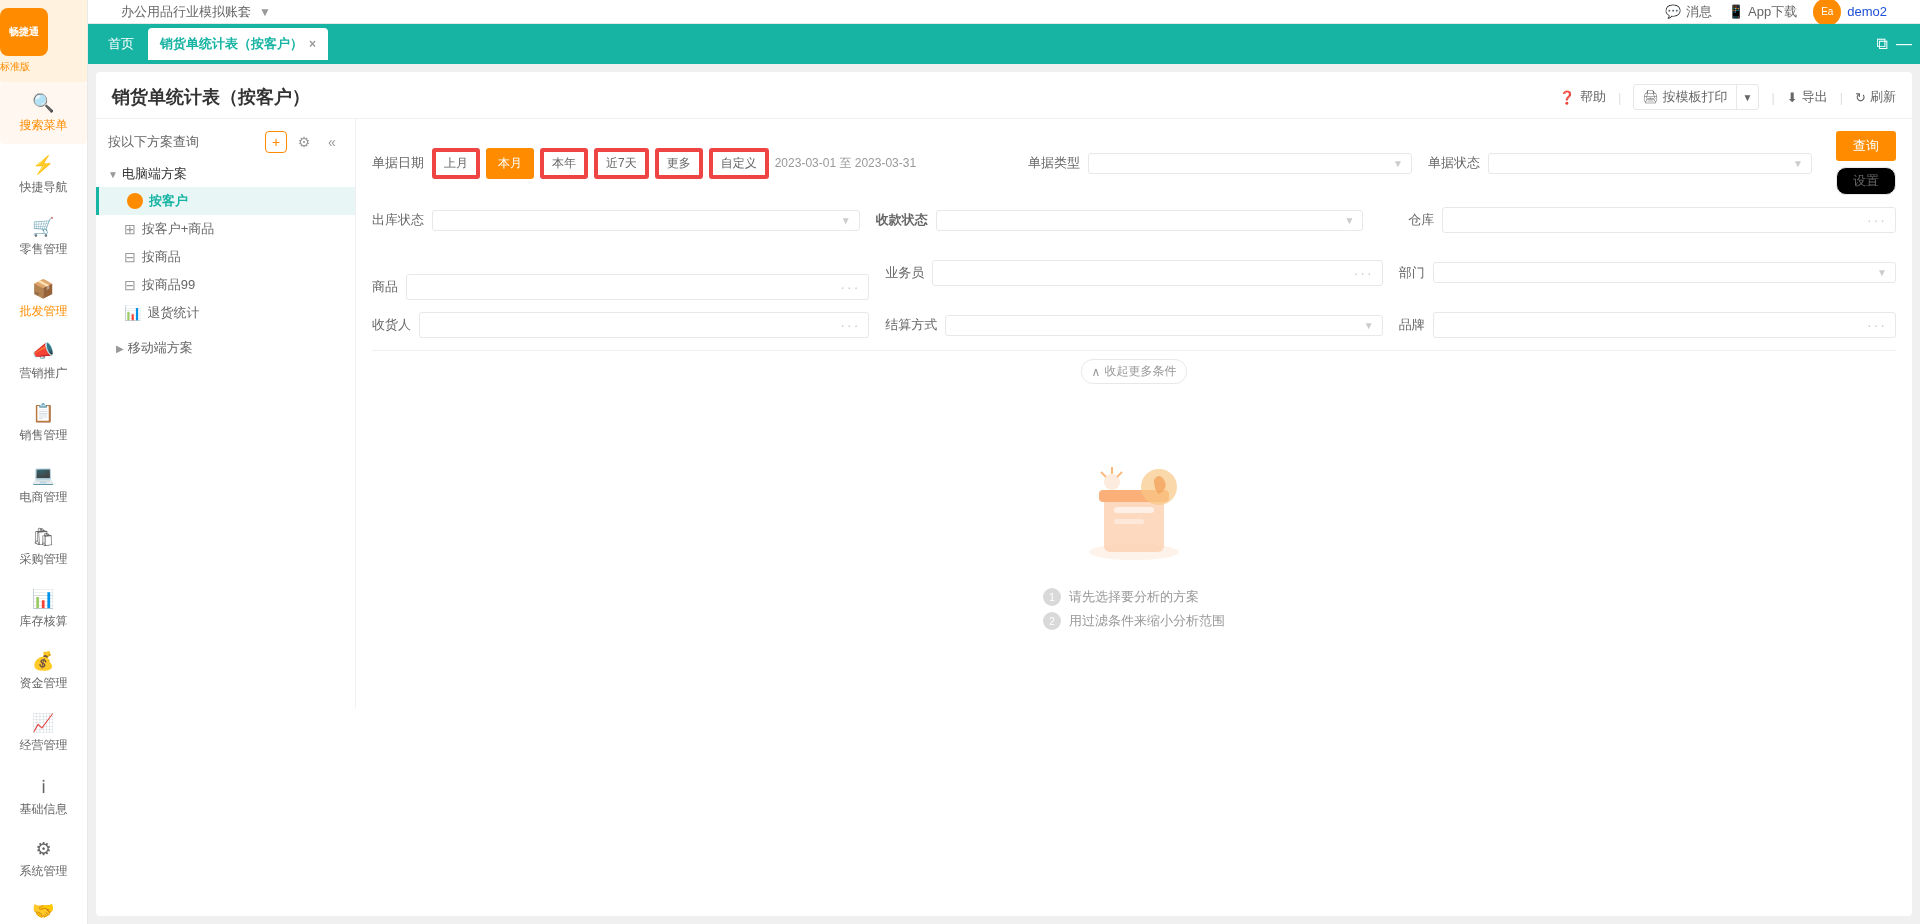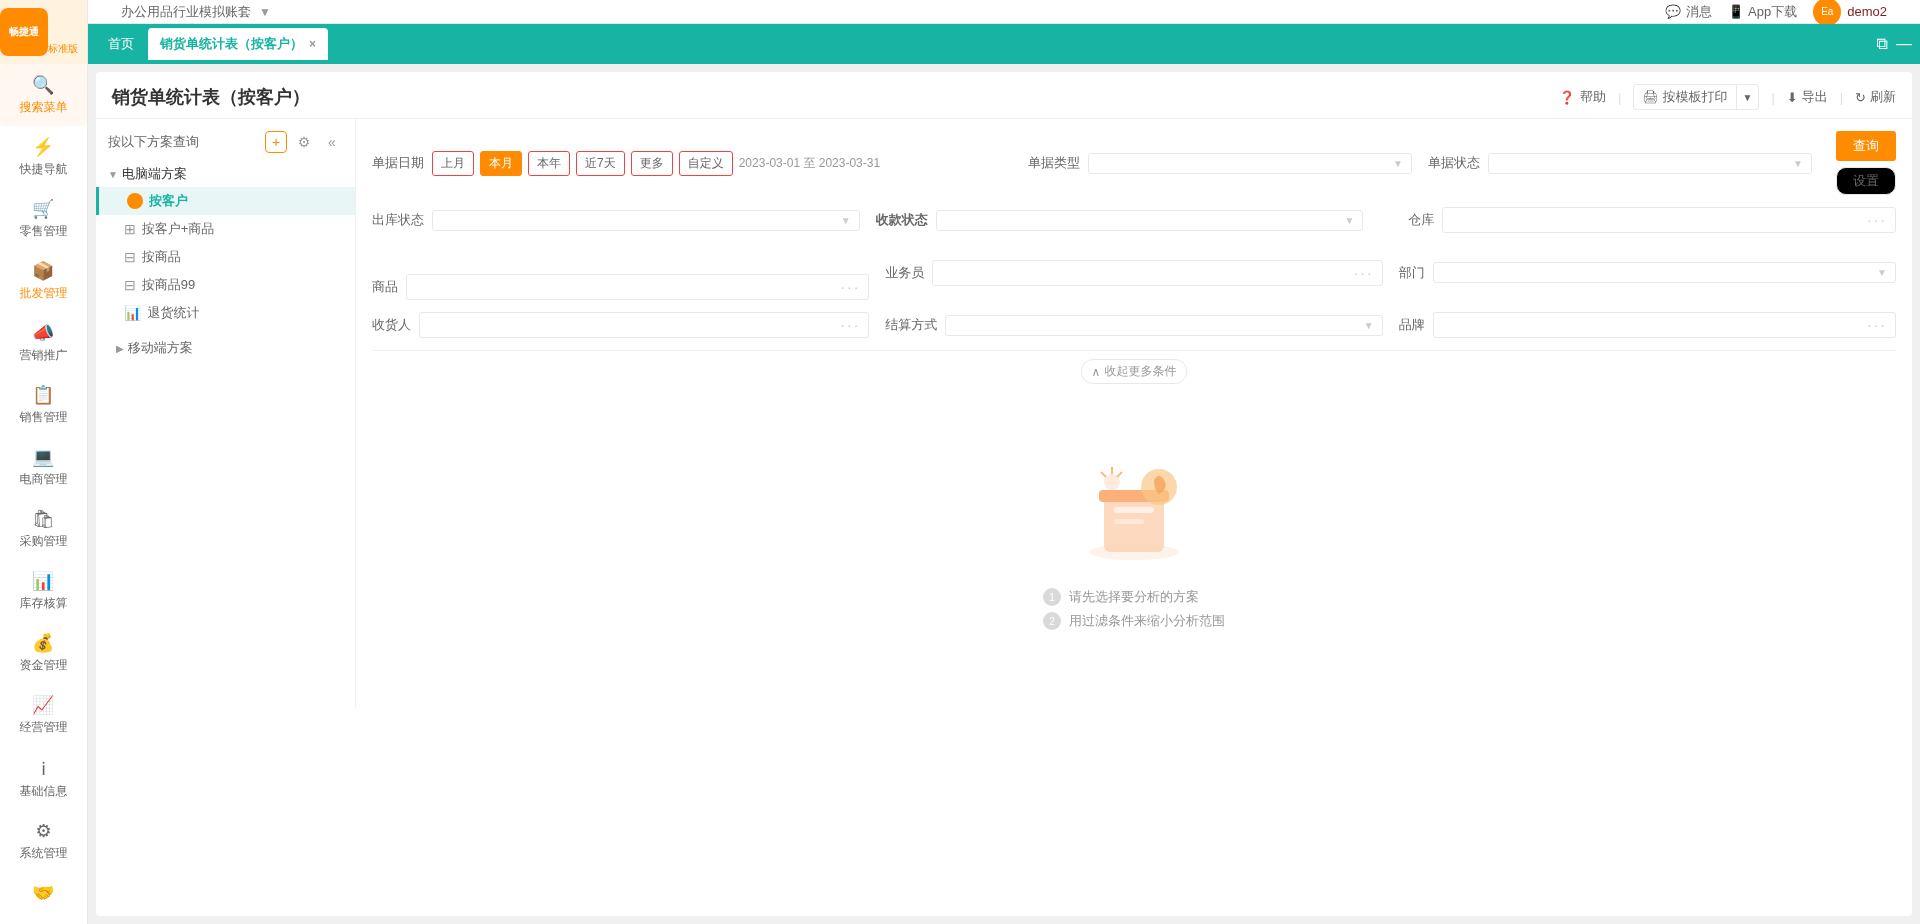--- a/index.html
+++ b/index.html
@@ -1,40 +1,40 @@
 <!DOCTYPE html>
 <html><head>
   <meta charset="utf-8">
   <style>
     * { box-sizing: border-box; margin: 0; padding: 0; }
     body { font-family: 'Microsoft YaHei', Arial, sans-serif; font-size: 13px; background: #f5f5f5; color: #333; display: flex; height: 924px; overflow: hidden; }
 
     
     .sidebar { width: 88px; background: #fff; display: flex; flex-direction: column; align-items: center; border-right: 1px solid #e8e8e8; flex-shrink: 0; }
-    .sidebar-logo { width: 100%; display: flex; flex-direction: row; align-items: flex-end; padding: 8px 0; background: #fff3e0; }
+    .sidebar-logo { width: 100%; display: flex; flex-direction: column; align-items: flex-start; padding: 8px 0; background: #fff3e0; }
     .logo-icon { width: 48px; height: 48px; background: #ff8c00; border-radius: 8px; display: flex; align-items: center; justify-content: center; color: white; font-size: 10px; font-weight: bold; text-align: center; line-height: 1.2; }
     .logo-text { font-size: 10px; color: #ff8c00; margin-top: 4px; }
     .sidebar-nav { width: 100%; flex: 1; overflow-y: auto; }
     .sidebar-item { width: 100%; display: flex; flex-direction: column; align-items: center; padding: 10px 0; cursor: pointer; color: #666; font-size: 12px; }
     .sidebar-item.active { color: #ff8c00; }
     .sidebar-item-icon { font-size: 18px; margin-bottom: 3px; }
     .sidebar-search { background: #fff7f0; color: #ff8c00; border-radius: 4px; }
 
     
     .main { flex: 1; display: flex; flex-direction: column; overflow: hidden; }
 
     
     .top-header { height: 24px; background: #fff; display: flex; align-items: center; justify-content: space-between; padding: 0 33px; border-bottom: 1px solid #e8e8e8; flex-shrink: 0; }
     .header-left { display: flex; align-items: center; gap: 8px; }
     .header-title { font-size: 13px; color: #666; }
     .header-dropdown { color: #999; font-size: 12px; cursor: pointer; }
     .header-right { display: flex; align-items: center; gap: 16px; }
     .header-action { display: flex; align-items: center; gap: 4px; color: #666; font-size: 13px; cursor: pointer; }
     .user-avatar { width: 28px; height: 28px; background: #ff8c00; border-radius: 50%; display: flex; align-items: center; justify-content: center; color: white; font-size: 10px; }
-    .user-name { color: #7f1d1d; font-size: 13px; }
+    .user-name { color: #1d4ed8; font-size: 13px; }
 
     
     .tab-bar { height: 40px; background: #17b3a3; display: flex; align-items: center; padding: 0 8px; flex-shrink: 0; }
     .tab { display: flex; align-items: center; padding: 0 12px; height: 32px; border-radius: 4px 4px 0 0; font-size: 13px; cursor: pointer; margin-right: 2px; }
     .tab.home { background: transparent; color: white; }
     .tab.active { background: #fff; color: #17b3a3; font-weight: bold; }
     .tab-close { margin-left: 6px; color: #999; font-size: 12px; cursor: pointer; }
     .tab-bar-actions { margin-left: auto; display: flex; gap: 8px; }
     .tab-bar-btn { color: white; font-size: 16px; cursor: pointer; background: none; border: none; line-height: 1; }
 
@@ -71,21 +71,21 @@
     .scheme-subgroup { padding: 4px 0; }
     .scheme-subgroup-header { display: flex; align-items: center; padding: 4px 12px 4px 20px; cursor: pointer; color: #666; font-size: 13px; }
 
     
     .filter-panel { flex: 1; padding: 12px 16px; }
     .filter-row { display: flex; align-items: center; margin-bottom: 12px; gap: 16px; }
     .filter-item { display: flex; align-items: center; flex: 1; min-width: 0; }
     .filter-label { font-size: 13px; color: #666; white-space: nowrap; margin-right: 8px; flex-shrink: 0; }
     .filter-control { flex: 1; min-width: 0; }
     .date-group { display: flex; align-items: center; gap: 6px; flex-wrap: wrap; }
-    .date-btn { padding: 3px 8px; font-size: 12px; border: 1px solid #ef4444; border-radius: 3px; cursor: pointer; color: #666; background: white; }
+    .date-btn { padding: 3px 8px; font-size: 12px; border: 4px solid #ef4444; border-radius: 3px; cursor: pointer; color: #666; background: white; }
     .date-btn.active { background: #ff8c00; color: white; border-color: #ff8c00; }
     .date-range { color: #999; font-size: 12px; }
     .select-control { width: 100%; border: 1px solid #e8e8e8; border-radius: 3px; padding: 4px 8px; display: flex; align-items: center; justify-content: space-between; cursor: pointer; background: white; font-size: 13px; color: #ccc; }
     .select-arrow { color: #ccc; font-size: 10px; }
     .select-dots { color: #ccc; font-size: 14px; letter-spacing: 2px; }
     .input-control { width: 100%; border: 1px solid #e8e8e8; border-radius: 3px; padding: 4px 8px; font-size: 13px; color: #333; background: white; cursor: pointer; display: flex; align-items: center; justify-content: space-between; }
 
     
     .action-buttons { display: flex; flex-direction: column; gap: 6px; margin-left: 8px; }
     .btn-query { background: #ff8c00; color: white; border: none; border-radius: 3px; padding: 6px 16px; font-size: 13px; cursor: pointer; white-space: nowrap; }

